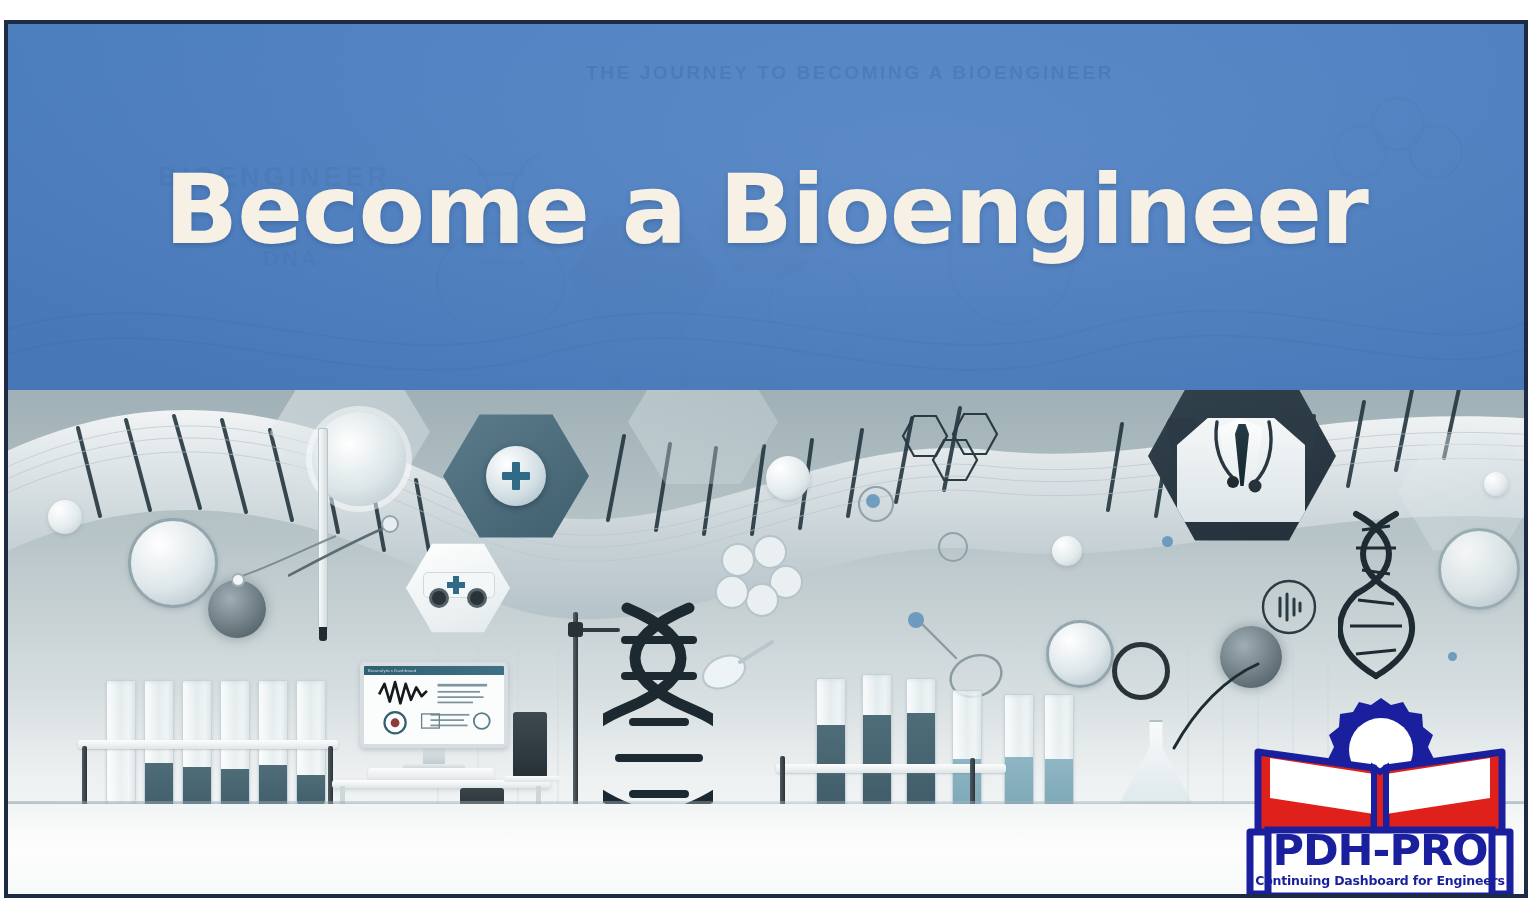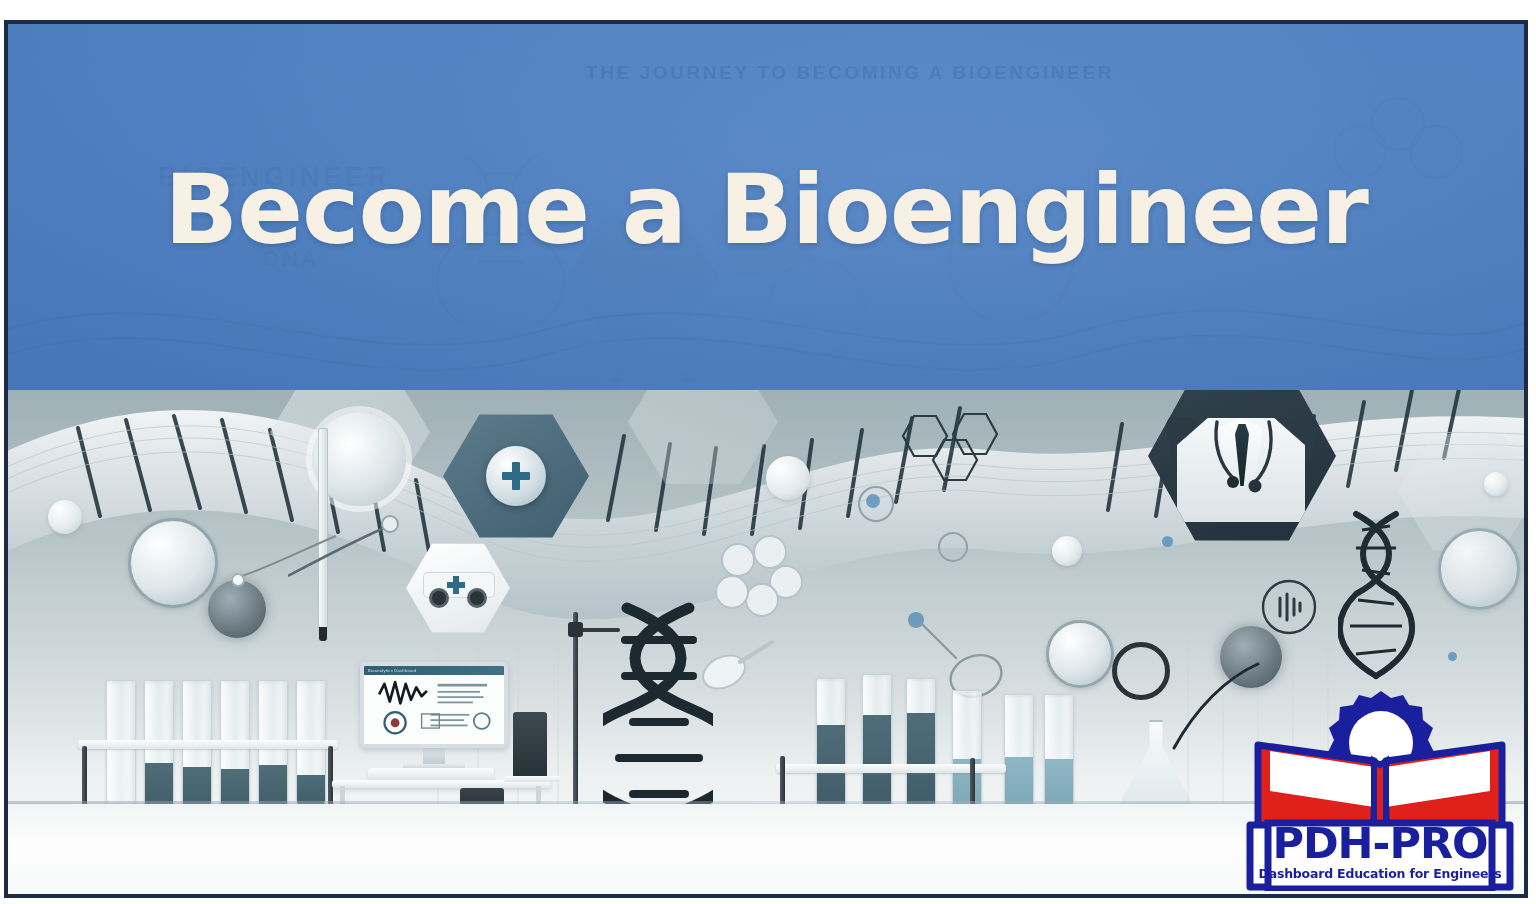--- a/index.html
+++ b/index.html
@@ -264,21 +264,21 @@
     position:absolute;opacity:.5;
     background:linear-gradient(150deg,#e9eff1,#cdd8dc);
     clip-path:polygon(25% 3%,75% 3%,100% 50%,75% 97%,25% 97%,0% 50%);
   }
 
   
   .mini-helix{position:absolute;}
 
   
   #logo{
-    position:absolute; right:10px; bottom:11px;
+    position:absolute; right:10px; bottom:4px;
     width:268px; height:200px;
   }
   #logo-gear{
     position:absolute; left:82px; top:0; width:106px; height:106px;
   }
   #logo-book{
     position:absolute; left:8px; top:44px; width:252px; height:110px;
   }
   #logo-banner{
     position:absolute; left:0; bottom:0; width:268px; height:72px;
@@ -645,17 +645,17 @@
         <path d="M236 16 L132 32 L132 72 L236 56 Z" fill="#ffffff"></path>
         <path d="M120 26 L126 30 L132 26 L132 106 L126 102 L120 106 Z" fill="#e0201b" stroke="#1a1f9e" stroke-width="6"></path>
       </svg>
 
       <svg id="logo-banner" viewBox="0 0 268 72">
         <path d="M4 6 L44 6 L26 38 L44 68 L4 68 Z" fill="#ffffff" stroke="#1a1f9e" stroke-width="7" stroke-linejoin="round"></path>
         <path d="M264 6 L224 6 L242 38 L224 68 L264 68 Z" fill="#ffffff" stroke="#1a1f9e" stroke-width="7" stroke-linejoin="round"></path>
         <rect x="22" y="4" width="224" height="66" fill="#ffffff" stroke="#1a1f9e" stroke-width="7"></rect>
       </svg>
       <div id="logo-text-main">PDH-PRO</div>
-      <div id="logo-text-sub">Dashboard Education for Engineers</div>
+      <div id="logo-text-sub">Continuing Dashboard for Engineers</div>
     </div>
 
   </div>
 </div>
 
 </body></html>

